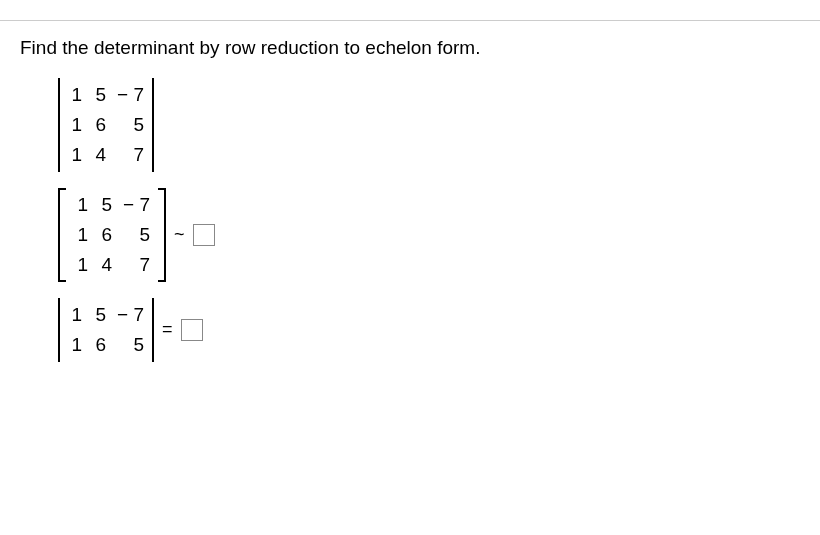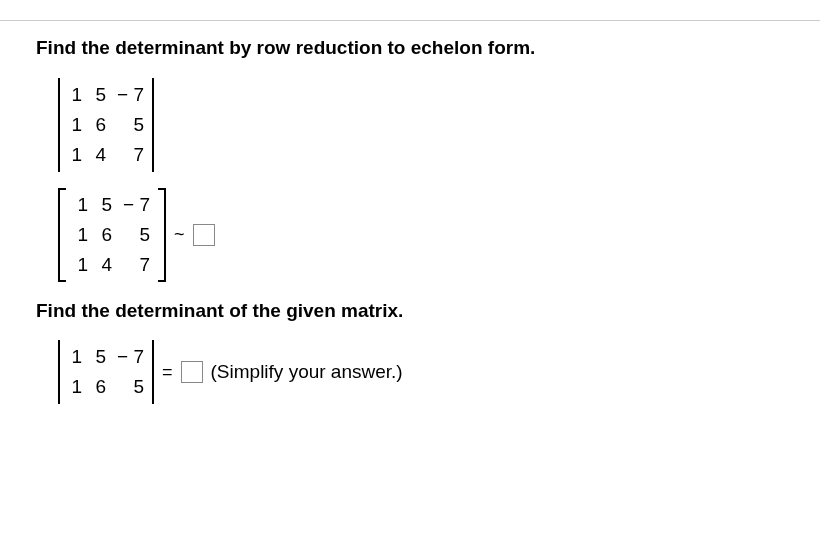--- a/index.html
+++ b/index.html
@@ -13,23 +13,22 @@
     width: 820px;
   }
   .hr-top {
     border-top: 1px solid #ccc;
     margin: 20px 0 0 0;
   }
   .content {
     padding: 14px 20px 0 20px;
   }
   .prompt-line {
-    margin: 0 0 16px 16px;
+    margin: 0 0 16px 0;
     line-height: 1.4;
-    font-weight: bold;
   }
   .matrix-row {
     display: flex;
     align-items: center;
     margin: 0 0 16px 38px;
   }
   .det, .bmat {
     display: inline-flex;
     align-items: stretch;
   }
@@ -117,33 +116,31 @@
         <span class="cell">1</span>
         <span class="cell">4</span>
         <span class="cell neg">7</span>
       </span>
       <span class="br-r"></span>
     </span>
     <span class="tilde">~</span>
     <span class="input-box"></span>
   </div>
 
-  <p class="prompt-line">Find the determinant of the given matrix.</p>
 
   <div class="matrix-row">
     <span class="det">
       <span class="bar-l"></span>
       <span class="mbody">
         <span class="cell">1</span>
         <span class="cell">5</span>
         <span class="cell neg">− 7</span>
         <span class="cell">1</span>
         <span class="cell">6</span>
         <span class="cell neg">5</span>
       </span>
       <span class="bar-r"></span>
     </span>
     <span class="eq">=</span>
     <span class="input-box"></span>
-    <span class="after-text">(Simplify your answer.)</span>
   </div>
 
 </div>
 
 </body></html>

